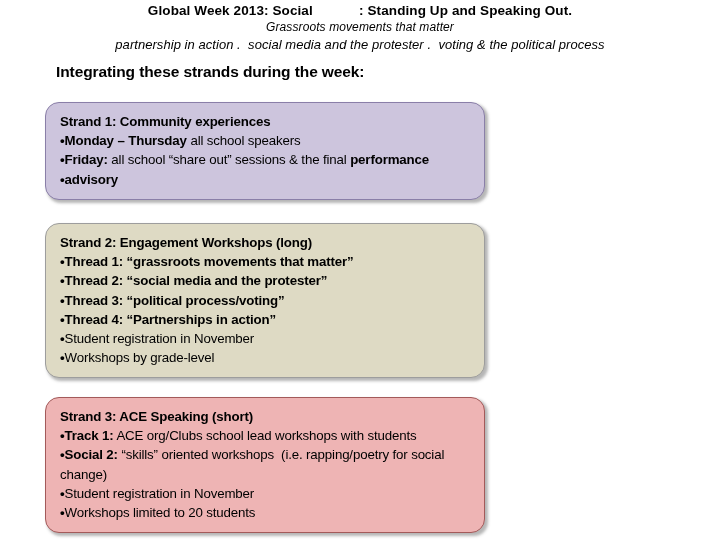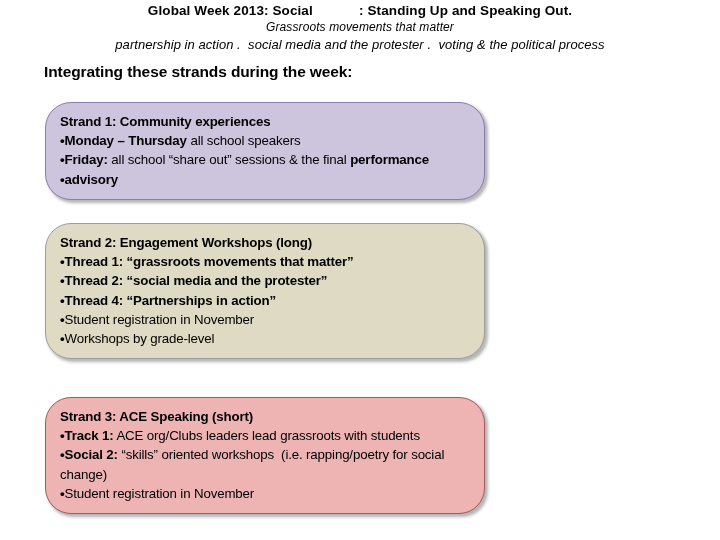--- a/index.html
+++ b/index.html
@@ -44,35 +44,35 @@
     font-size: 13px;
     font-style: italic;
     line-height: 17px;
     letter-spacing: 0.05px;
     white-space: pre;
   }
 
   
   .section-heading {
     position: absolute;
-    left: 44px;
+    left: 56px;
     top: 63px;
     font-family: "Liberation Sans", sans-serif;
     font-size: 15.5px;
     font-weight: bold;
     letter-spacing: -0.1px;
   }
 
   
   .strand-box {
     position: absolute;
     left: 45px;
     width: 440px;
     box-sizing: border-box;
-    border-radius: 26px;
+    border-radius: 14px;
     border-width: 1px;
     border-style: solid;
     padding: 9px 14px 10px 14px;
     box-shadow: 2.5px 2.5px 3px rgba(80, 80, 80, 0.42);
   }
 
   .strand-line {
     font-family: "Liberation Sans", sans-serif;
     font-size: 13.3px;
     line-height: 19.2px;
@@ -120,22 +120,24 @@
 <div class="strand-box" id="strand-1">
     <div class="strand-line title-row">Strand 1: Community experiences</div>
     <div class="strand-line"><span class="bullet-dot">•</span><span class="b">Monday – Thursday</span><span> all school speakers</span></div>
     <div class="strand-line"><span class="bullet-dot">•</span><span class="b">Friday:</span><span> all school “share out” sessions &amp; the final </span><span class="b">performance</span></div>
     <div class="strand-line"><span class="bullet-dot">•</span><span class="b">advisory</span></div>
   </div>
 <div class="strand-box" id="strand-2">
     <div class="strand-line title-row">Strand 2: Engagement Workshops (long)</div>
     <div class="strand-line"><span class="bullet-dot">•</span><span class="b">Thread 1: “grassroots movements that matter”</span></div>
     <div class="strand-line"><span class="bullet-dot">•</span><span class="b">Thread 2: “social media and the protester”</span></div>
+    <div class="strand-line"><span class="bullet-dot">•</span><span class="b">Thread 3: “political process/voting”</span></div>
     <div class="strand-line"><span class="bullet-dot">•</span><span class="b">Thread 4: “Partnerships in action”</span></div>
     <div class="strand-line"><span class="bullet-dot">•</span><span>Student registration in November</span></div>
     <div class="strand-line"><span class="bullet-dot">•</span><span>Workshops by grade-level</span></div>
   </div>
 <div class="strand-box" id="strand-3">
     <div class="strand-line title-row">Strand 3: ACE Speaking (short)</div>
-    <div class="strand-line"><span class="bullet-dot">•</span><span class="b">Track 1:</span><span> ACE org/Clubs leaders lead grassroots with students</span></div>
+    <div class="strand-line"><span class="bullet-dot">•</span><span class="b">Track 1:</span><span> ACE org/Clubs school lead workshops with students</span></div>
     <div class="strand-line"><span class="bullet-dot">•</span><span class="b">Social 2:</span><span> “skills” oriented workshops  (i.e. rapping/poetry for social change)</span></div>
     <div class="strand-line"><span class="bullet-dot">•</span><span>Student registration in November</span></div>
+    <div class="strand-line"><span class="bullet-dot">•</span><span>Workshops limited to 20 students</span></div>
   </div>
 
 </body></html>

